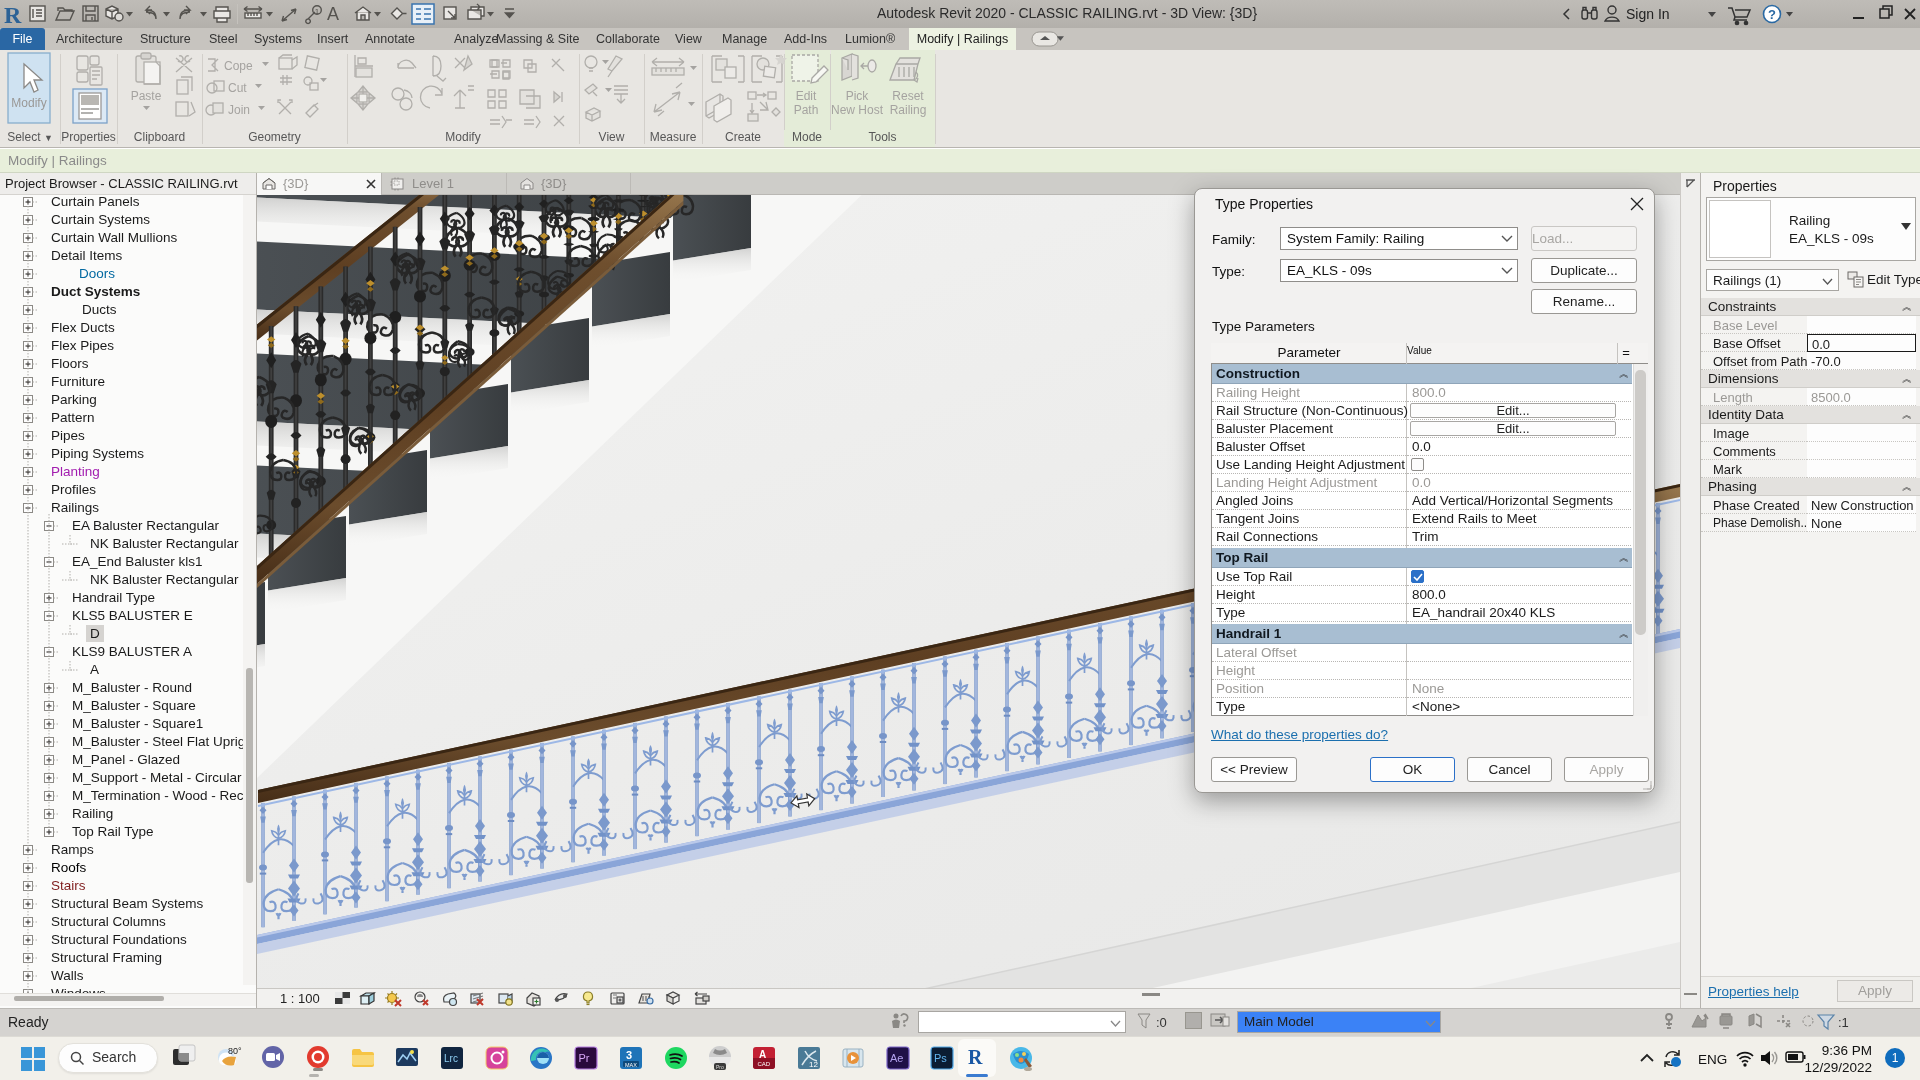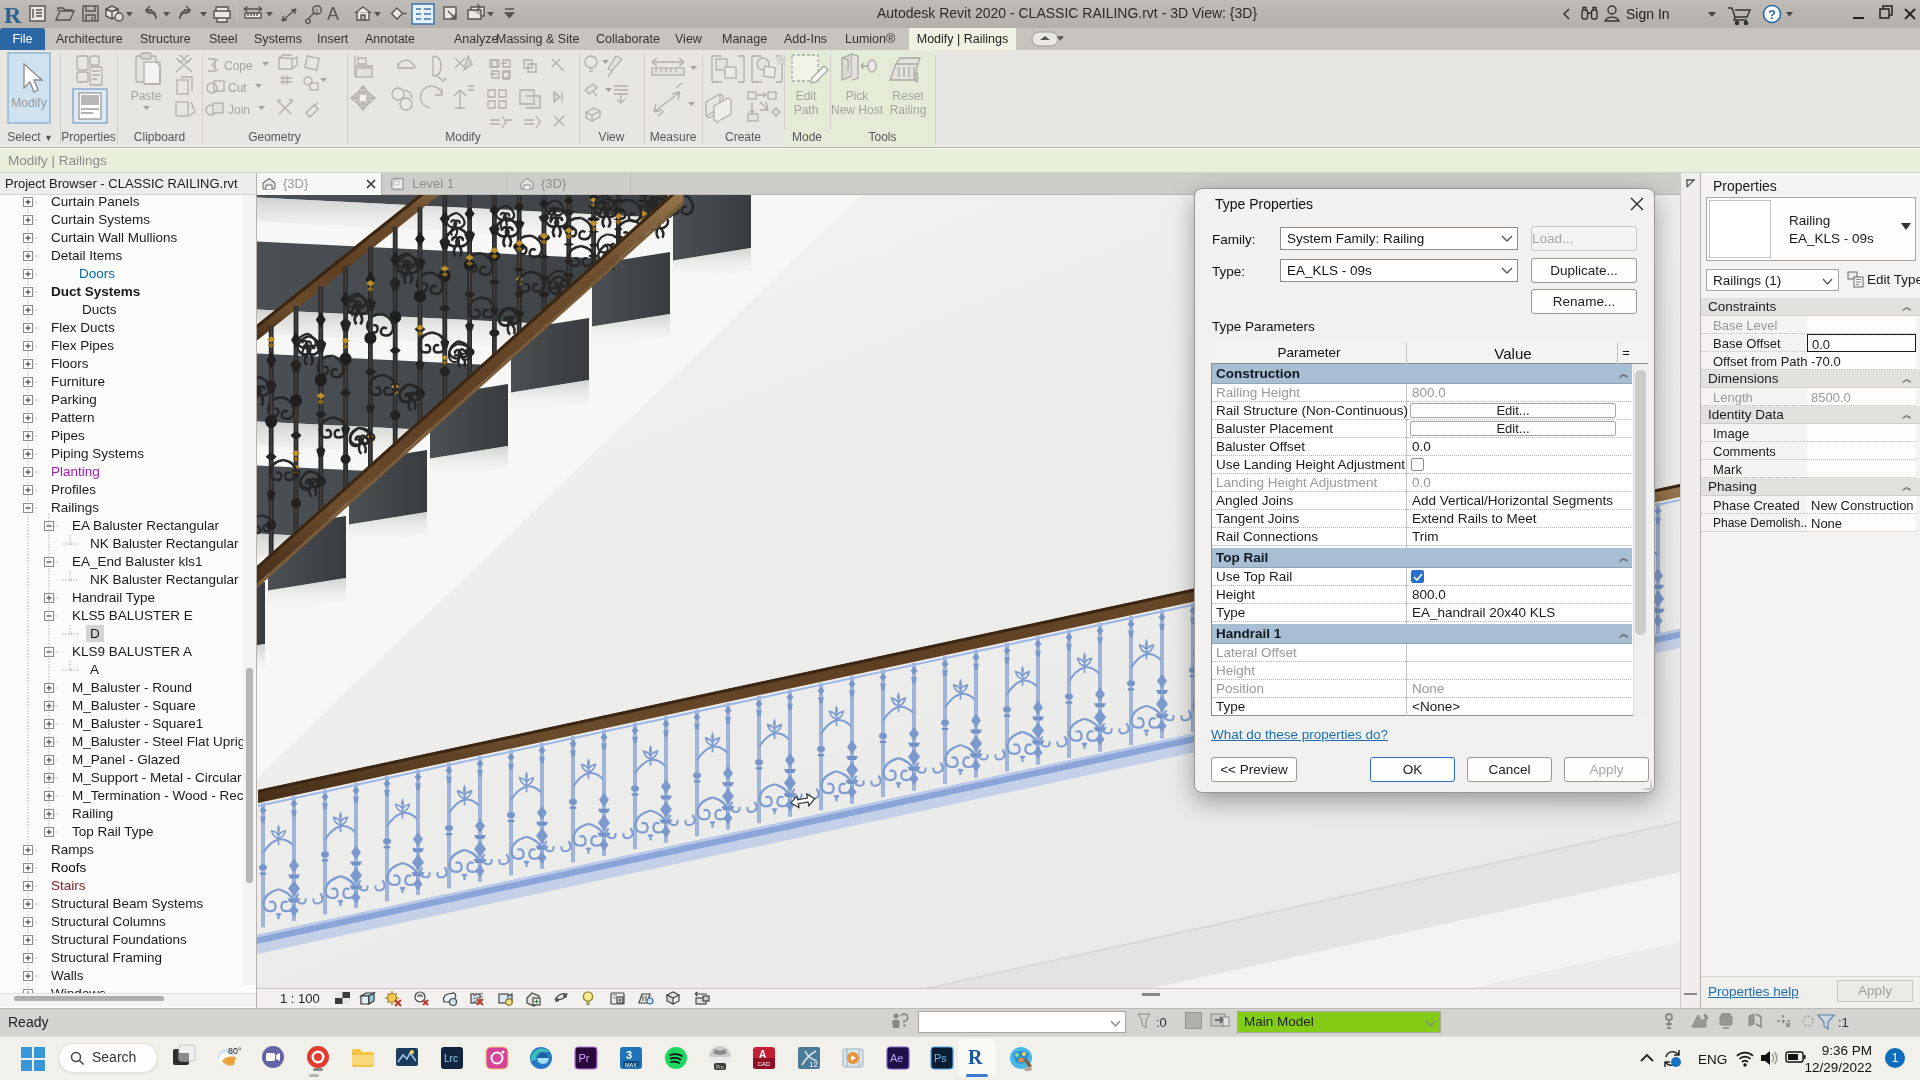--- a/index.html
+++ b/index.html
@@ -1162,21 +1162,21 @@
 <div class="abs" style="left:1212px;top:264px;font-size:13.5px;color:#111;">Type:</div>
 <div class="abs" style="left:1280px;top:259px;width:238px;height:23px;background:#fff;border:1px solid #8f8d8a;font-size:13.5px;color:#111;line-height:21px;padding-left:6px;">EA_KLS - 09s<svg class="abs" style="right:4px;top:7px;" width="12" height="8" viewBox="0 0 12 8">
       <path d="M1 1 l5 5 l5 -5" stroke="#555" fill="none" stroke-width="1.4"></path>
     </svg></div>
 <div class="abs" style="left:1531px;top:258px;width:106px;height:25px;background:#fdfdfd;border:1px solid #9a9894;border-radius:3px;font-size:13.5px;color:#222;text-align:center;line-height:23px;">Duplicate...</div>
 <div class="abs" style="left:1531px;top:289px;width:106px;height:25px;background:#fdfdfd;border:1px solid #9a9894;border-radius:3px;font-size:13.5px;color:#222;text-align:center;line-height:23px;">Rename...</div>
 <div class="abs" style="left:1212px;top:319px;font-size:13.5px;color:#111;">Type Parameters</div>
 <div class="abs" style="left:1211px;top:343px;width:437px;height:373px;background:#fff;border:1px solid #8f8d8a;"></div>
 <div class="abs" style="left:1211px;top:343px;width:437px;height:21px;background:#f4f3f2;border-bottom:1px solid #8f8d8a;"></div>
 <div class="abs" style="left:1211px;top:345px;width:196px;font-size:13.5px;color:#111;text-align:center;">Parameter</div>
-<div class="abs" style="left:1407px;top:345px;width:212px;font-size:15px;color:#111;text-align:center;">Value</div>
+<div class="abs" style="left:1407px;top:345px;width:212px;font-size:10px;color:#111;text-align:left;">Value</div>
 <div class="abs" style="left:1618px;top:345px;width:16px;font-size:13px;color:#111;text-align:center;">=</div>
 <div class="abs" style="left:1406px;top:343px;width:1px;height:373px;background:#c5c3c0;"></div>
 <div class="abs" style="left:1617px;top:343px;width:1px;height:21px;background:#c5c3c0;"></div>
 <div class="abs" style="left:1633px;top:364px;width:15px;height:352px;background:#f0efee;border-left:1px solid #dcdbd9;"></div>
 <div class="abs" style="left:1635px;top:370px;width:11px;height:265px;background:#cdcbc8;border-radius:5px;"></div>
 <div class="abs" style="left:1212px;top:364px;width:420px;height:20px;background:#a8bed2;border-bottom:1px solid #8fa5b9;"></div>
 <div class="abs" style="left:1216px;top:366px;font-size:13.5px;font-weight:bold;color:#101820;">Construction</div>
 <div class="abs" style="left:1619px;top:367px;font-size:10px;color:#333;">︽</div>
 <div class="abs" style="left:1212px;top:384px;width:194px;height:18px;border-bottom:1px dotted #b8b6b3;"></div>
 <div class="abs" style="left:1407px;top:384px;width:224px;height:18px;border-bottom:1px dotted #b8b6b3;"></div>
@@ -1277,21 +1277,21 @@
 <svg class="abs" style="left:1136px;top:1012px;" width="36 " height="20" viewBox="0 0 36 20">
     <path d="M2 2 h12 l-4 6 v8 l-4 -3 v-5 z" fill="#d5d3d0" stroke="#8a8884"></path>
     <text x="20" y="15" font-size="13" fill="#333" font-family="Liberation Sans">:0</text>
   </svg>
 <div class="abs" style="left:1185px;top:1012px;width:17px;height:17px;background:#b1afac;border:1px solid #98968f;"></div>
 <svg class="abs" style="left:1210px;top:1012px;" width="20" height="18" viewBox="0 0 20 18">
     <rect x="1" y="2" width="14" height="12" fill="#c9c7c3" stroke="#8a8884"></rect>
     <path d="M5 8 h8 M10 5 l3 3 l-3 3" stroke="#555" fill="none" stroke-width="1.5"></path>
     <rect x="13" y="5" width="6" height="9" fill="#e4e2df" stroke="#8a8884"></rect>
   </svg>
-<div class="abs" style="left:1237px;top:1011px;width:204px;height:22px;background:#84cc16;border:1px solid #a8a6a2;padding-left:42px;">
+<div class="abs" style="left:1237px;top:1011px;width:204px;height:22px;background:#3b82f6;border:1px solid #a8a6a2;padding-left:42px;">
     <span style="position:absolute;left:6px;top:2px;font-size:13.5px;color:#222;">Main Model</span>
     <svg style="position:absolute;right:4px;top:8px;" width="11" height="7" viewBox="0 0 11 7">
       <path d="M1 1 l4.5 5 l4.5 -5" stroke="#888" fill="none" stroke-width="1.3"></path>
     </svg>
   </div>
 <svg class="abs" style="left:1662px;top:1011px;" width="170" height="22" viewBox="0 0 170 22">
     <g fill="#9a9894" stroke="#8a8884" stroke-width="1">
       <path d="M4 6 a3 3 0 1 1 6 0 a3 3 0 1 1 -6 0 M7 9 v6 m-3 -2 h6 m-5 4 h4" fill="none" stroke-width="1.8"></path>
       <g transform="translate(28,0)">
         <path d="M2 16 l6 -12 l4 6 l4 -3 v9 z"></path>

